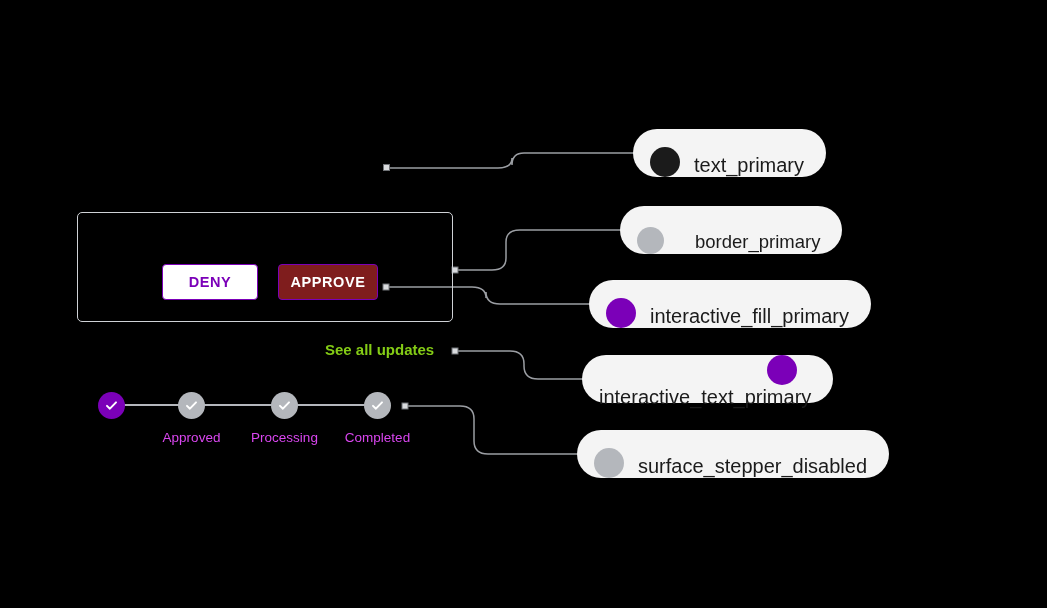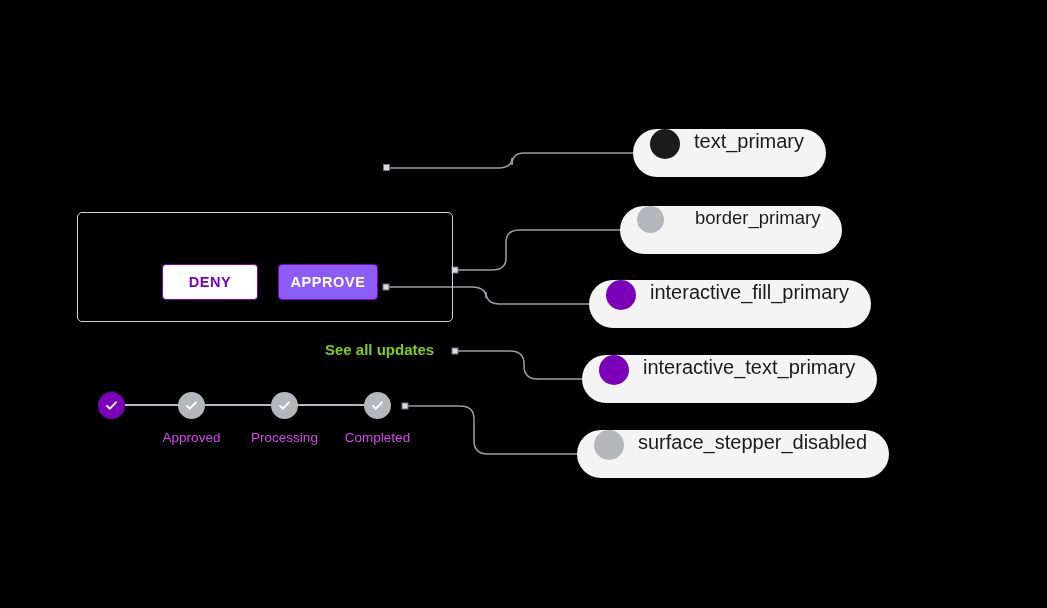--- a/index.html
+++ b/index.html
@@ -66,21 +66,21 @@
     user-select: none;
   }
   .btn-deny {
     width: 96px;
     background: #ffffff;
     color: #7B00B8;
     border: 1.6px solid #7B00B8;
   }
   .btn-approve {
     width: 100px;
-    background: #8b5cf6;
+    background: #7f1d1d;
     color: #ffffff;
     border: 1.6px solid #7B00B8;
   }
 
   
   .see-all-link {
     position: absolute;
     left: 325px;
     top: 340px;
     font-size: 15px;
@@ -141,21 +141,21 @@
     line-height: 16px;
   }
 
   
   .pill {
     position: absolute;
     height: 48px;
     background: #f4f4f4;
     border-radius: 26px;
     display: flex;
-    align-items: flex-start;
+    align-items: flex-end;
     padding: 0 22px 0 17px;
     box-sizing: border-box;
     cursor: default;
   }
   .pill-swatch {
     width: 30px;
     height: 30px;
     border-radius: 50%;
     flex: 0 0 30px;
     margin-right: 14px;
@@ -252,21 +252,21 @@
   <div class="pill pill-sm" style="left:620px; top:206px;">
     <span class="pill-swatch" style="background:#b4b7bc;"></span>
     <span class="pill-label">border_primary</span>
   </div>
 
   <div class="pill" style="left:589px; top:280px;">
     <span class="pill-swatch" style="background:#7B00B8;"></span>
     <span class="pill-label">interactive_fill_primary</span>
   </div>
 
-  <div class="pill" style="left:582px; top:355px;">
+  <div class="pill" style="left:582px; top:355px;flex-direction:column;">
     <span class="pill-swatch" style="background:#7B00B8;"></span>
     <span class="pill-label">interactive_text_primary</span>
   </div>
 
   <div class="pill" style="left:577px; top:430px;">
     <span class="pill-swatch" style="background:#b4b7bc;"></span>
     <span class="pill-label">surface_stepper_disabled</span>
   </div>
 
 </div>

